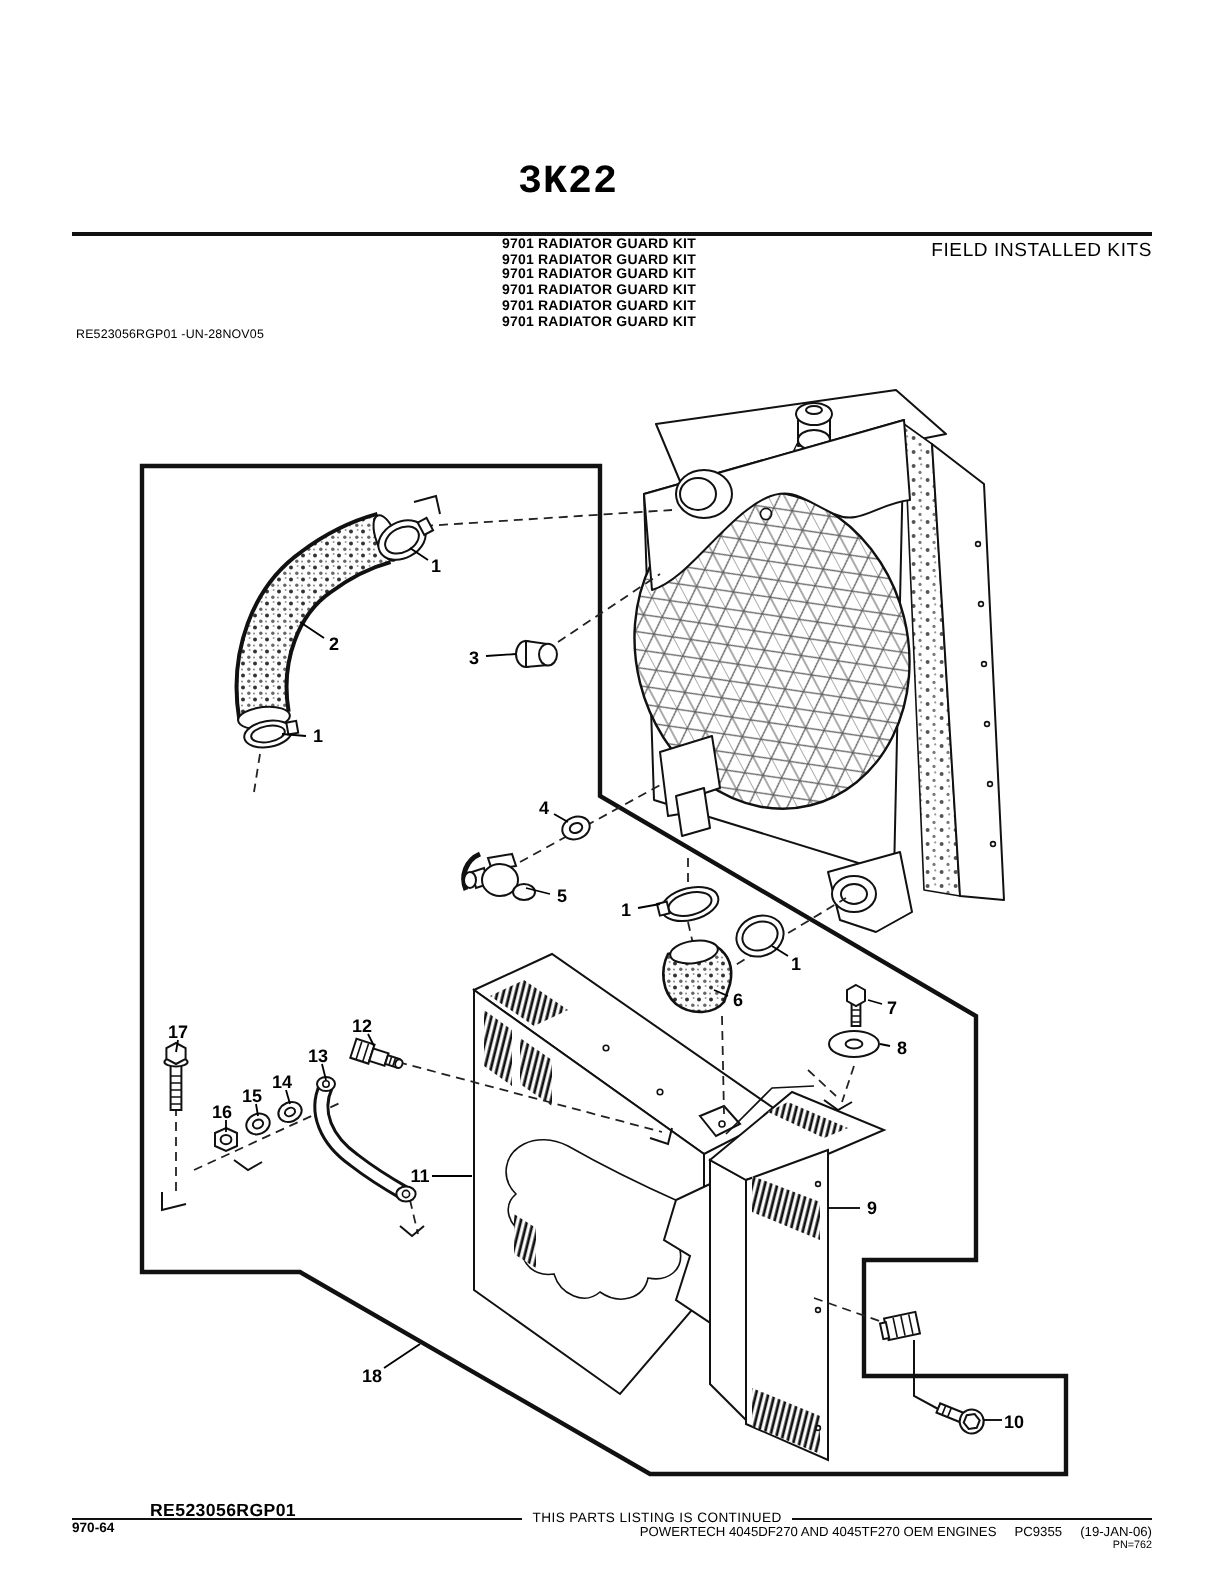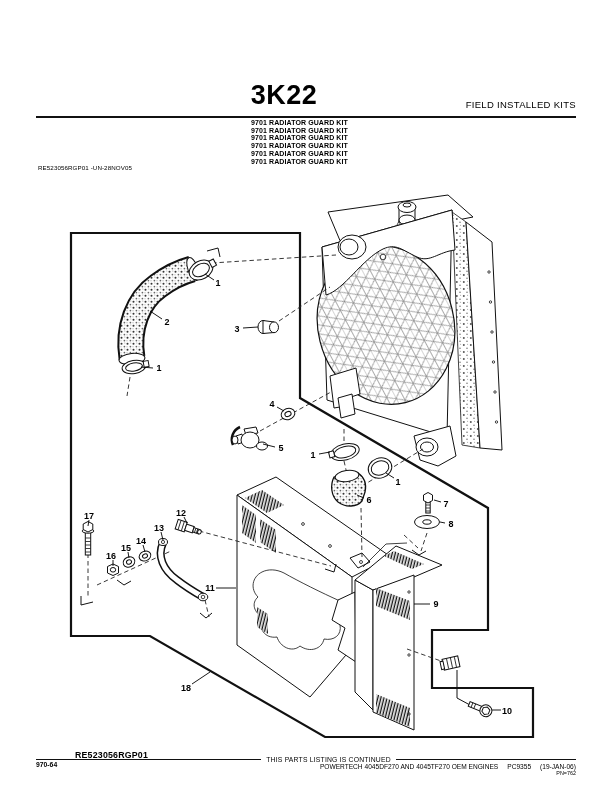--- a/index.html
+++ b/index.html
@@ -3,24 +3,24 @@
 <meta charset="utf-8">
 <style>
   html,body{margin:0;padding:0;}
   body{
     width:612px;height:792px;position:relative;background:#fff;color:#000;
     font-family:"Liberation Sans",sans-serif;overflow:hidden;
   }
   .abs{position:absolute;}
   .page-title{
     top:80px;left:0;width:568px;text-align:center;
-    font-size:27px;font-weight:bold;letter-spacing:0.5px;
+    font-size:20px;font-weight:bold;letter-spacing:0.5px;font-family:Liberation Mono, monospace;
   }
   .section-title{
-    top:99px;right:36px;font-size:9.5px;font-weight:normal;letter-spacing:0.3px;text-align:center;
+    top:120px;right:36px;font-size:9.5px;font-weight:normal;letter-spacing:0.3px;text-align:center;
   }
   .header-rule{top:116px;left:36px;right:36px;height:1.6px;background:#111;}
   .kit-lines{top:119px;left:251px;font-size:7px;font-weight:bold;line-height:7.7px;letter-spacing:0.1px;}
   .img-ref{top:164px;left:38px;font-size:6.2px;letter-spacing:0.1px;}
   .figure-id{top:722px;left:75px;font-size:8.8px;font-weight:bold;letter-spacing:0.2px;margin-top:28px;}
   .footer-rule-row{
     top:756px;left:36px;right:36px;display:flex;align-items:center;
     font-size:6.8px;letter-spacing:0.2px;white-space:pre;
   }
   .footer-rule-row .line{height:1.3px;background:#111;flex:1 1 auto;}

